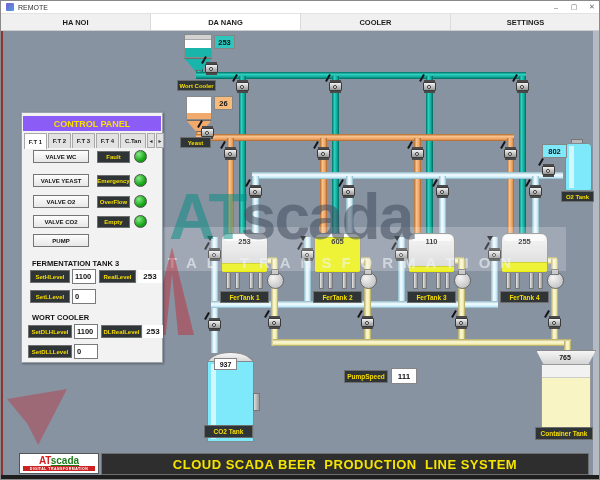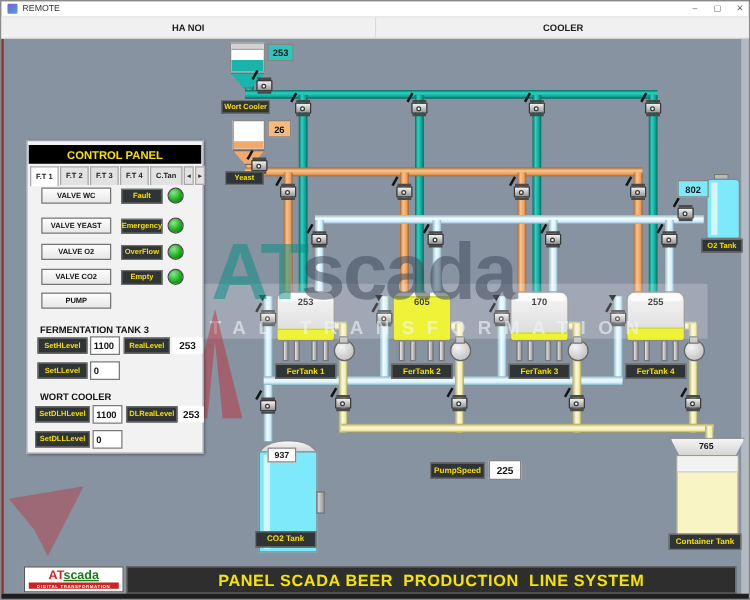--- a/index.html
+++ b/index.html
@@ -69,21 +69,21 @@
   .hopper-cap{position:absolute;left:0;right:0;top:0;height:5px;background:#d2d2d2;border-bottom:1px solid #aaa;}
   .hopper-fill{position:absolute;left:0;right:0;bottom:0;}
   .funnel{position:absolute;z-index:4;}
 
   .cyl{position:absolute;border:1px solid #7f8b8e;background:#7de9fa;z-index:4;}
   .cyl .hl{position:absolute;left:3px;top:2px;bottom:2px;width:5px;background:rgba(255,255,255,.65);}
 
   
   .cpanel{left:20px;top:111px;width:142px;height:251px;background:#f2f2f2;border:1px solid #9aa2ac;
           box-shadow:1px 1px 2px rgba(0,0,0,.35);z-index:8;}
-  .cp-header{position:absolute;left:1px;top:3px;width:138px;height:15px;background:#000000;
+  .cp-header{position:absolute;left:1px;top:3px;width:138px;height:15px;background:#8b5cf6;
              color:#f8e000;font-size:9px;font-weight:bold;display:flex;align-items:center;justify-content:center;}
   .cp-tabs{position:absolute;left:2px;top:20px;width:138px;height:15px;display:flex;gap:1px;}
   .cp-tab{flex:0 0 23px;background:#e2e2e2;border:1px solid #a8a8a8;border-bottom:none;font-size:6px;font-weight:bold;
           color:#222;display:flex;align-items:center;justify-content:center;}
   .cp-tab.wide{flex:0 0 26px;}
   .cp-tab.active{background:#ffffff;height:16px;}
   .cp-arrow{flex:0 0 8px;background:#e2e2e2;border:1px solid #a8a8a8;font-size:5px;display:flex;align-items:center;justify-content:center;color:#333;}
   .cp-btn{position:absolute;left:11px;width:56px;height:13px;background:linear-gradient(#fdfdfd,#e7e7e7);
           border:1px solid #757575;font-size:6px;font-weight:bold;color:#111;
           display:flex;align-items:center;justify-content:center;}
@@ -130,21 +130,23 @@
     <div class="win-title">REMOTE</div>
     <div class="win-controls">
       <div class="win-btn">–</div>
       <div class="win-btn">▢</div>
       <div class="win-btn">✕</div>
     </div>
   </div>
 
   <div class="abs tabbar">
     <div class="nav-tab">HA NOI</div>
+    <div class="nav-tab active">DA NANG</div>
     <div class="nav-tab">COOLER</div>
+    <div class="nav-tab">SETTINGS</div>
   </div>
 
   <div class="abs main-bg"></div>
   <div class="abs edge-left"></div>
   <div class="abs edge-right"></div>
 
   <div id="pipes">
       <div class="pipe pv teal" style="left: 195px; top: 64px; width: 7px; height: 10px;"></div>
       <div class="pipe ph teal" style="left: 195px; top: 71px; width: 330px; height: 7px;"></div>
       <div class="pipe pv teal" style="left: 238px; top: 75px; width: 7px; height: 162px;"></div>
@@ -377,21 +379,21 @@
       <div class="leg" style="left: 327px; top: 271px;"></div>
       <div class="leg" style="left: 341px; top: 271px;"></div>
       <div class="leg" style="left: 350px; top: 271px;"></div>
       <div class="dlabel" style="left: 312px; top: 290px; width: 49px; height: 12px; font-size: 6.5px;">FerTank 2</div>
       <div class="pump" style="left: 359px; top: 271px;">
         <div class="nub"></div>
       </div>
       <div class="tank" style="left: 407px; top: 232px;">
         <div class="shine"></div>
     <div class="fill" style="height:6px"></div>
-    <div class="tval">170</div>
+    <div class="tval">110</div>
       </div>
       <div class="leg" style="left: 412px; top: 271px;"></div>
       <div class="leg" style="left: 421px; top: 271px;"></div>
       <div class="leg" style="left: 435px; top: 271px;"></div>
       <div class="leg" style="left: 444px; top: 271px;"></div>
       <div class="dlabel" style="left: 406px; top: 290px; width: 49px; height: 12px; font-size: 6.5px;">FerTank 3</div>
       <div class="pump" style="left: 453px; top: 271px;">
         <div class="nub"></div>
       </div>
       <div class="tank" style="left: 500px; top: 232px;">
@@ -440,21 +442,21 @@
   <div class="dlabel" style="left:203px;top:424px;width:49px;height:13px;font-size:6.5px;">CO2 Tank</div>
 
   <div class="abs" style="left:535px;top:349px;width:60px;height:15px;background:linear-gradient(#f5f5f5,#d5d5d5);border:1px solid #8a8a8a;clip-path:polygon(0 0,100% 0,87% 100%,13% 100%);z-index:4;"></div>
   <div class="vbox" style="left:551px;top:351px;width:26px;height:11px;font-size:7px;border:none;background:transparent;z-index:6;">765</div>
   <div class="abs" style="left:540px;top:363px;width:50px;height:64px;background:#f8f4c4;border:1px solid #999;z-index:4;">
     <div style="position:absolute;left:0;right:0;top:0;height:13px;background:#f2f2f2;border-bottom:1px solid #ccc;"></div>
   </div>
   <div class="dlabel" style="left:534px;top:426px;width:58px;height:13px;font-size:6.5px;">Container Tank</div>
 
   <div class="dlabel" style="left:343px;top:369px;width:44px;height:13px;font-size:6.5px;">PumpSpeed</div>
-  <div class="vbox" style="left:390px;top:367px;width:26px;height:16px;font-size:8px;">225</div>
+  <div class="vbox" style="left:390px;top:367px;width:26px;height:16px;font-size:8px;">111</div>
 
   <div class="abs wm wm-band"></div>
   <div class="abs wm wm-brand"><span class="a">AT</span><span class="b">scada</span></div>
   <div class="abs wm wm-tag">DIGITAL TRANSFORMATION</div>
   <div class="abs wm wm-red1"></div>
   <div class="abs wm wm-red2"></div>
 
   <div class="abs cpanel">
     <div class="cp-header">CONTROL PANEL</div>
     <div class="cp-tabs">
@@ -499,16 +501,16 @@
     <div class="dlabel" style="left:79px;top:212px;width:41px;height:13px;font-size:6px;">DLRealLevel</div>
     <div class="cp-val" style="left:121px;top:212px;width:20px;height:13px;">253</div>
     <div class="dlabel" style="left:6px;top:232px;width:44px;height:13px;font-size:6px;">SetDLLLevel</div>
     <input class="cp-input" style="left: 52px; top: 231px;" value="0">
   </div>
 
   <div class="abs f-logo">
     <div class="line1"><span class="at">AT</span><span class="sc">scada</span></div>
     <div class="line2">DIGITAL TRANSFORMATION</div>
   </div>
-  <div class="abs f-banner">PANEL SCADA BEER  PRODUCTION  LINE SYSTEM</div>
+  <div class="abs f-banner">CLOUD SCADA BEER  PRODUCTION  LINE SYSTEM</div>
   <div class="abs f-strip"></div>
 
 </div>
 
 </body></html>

